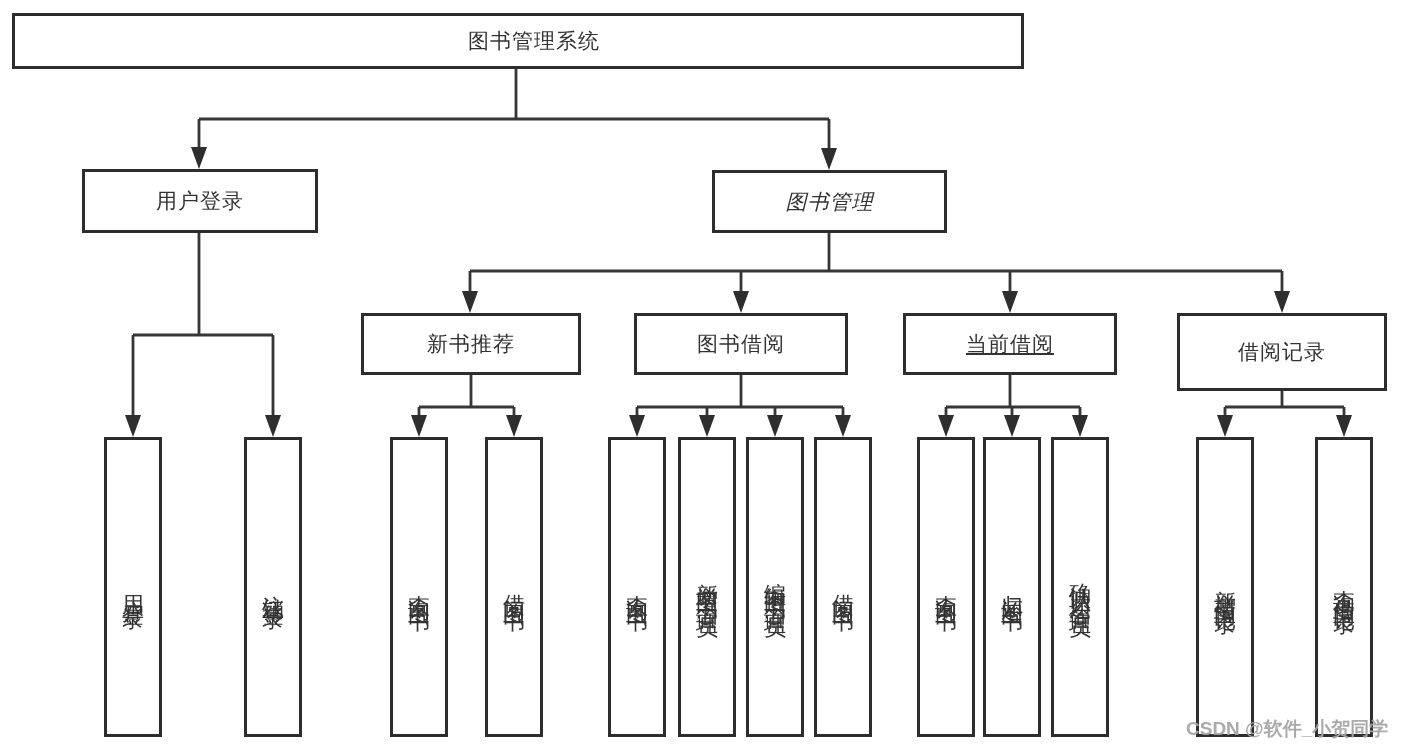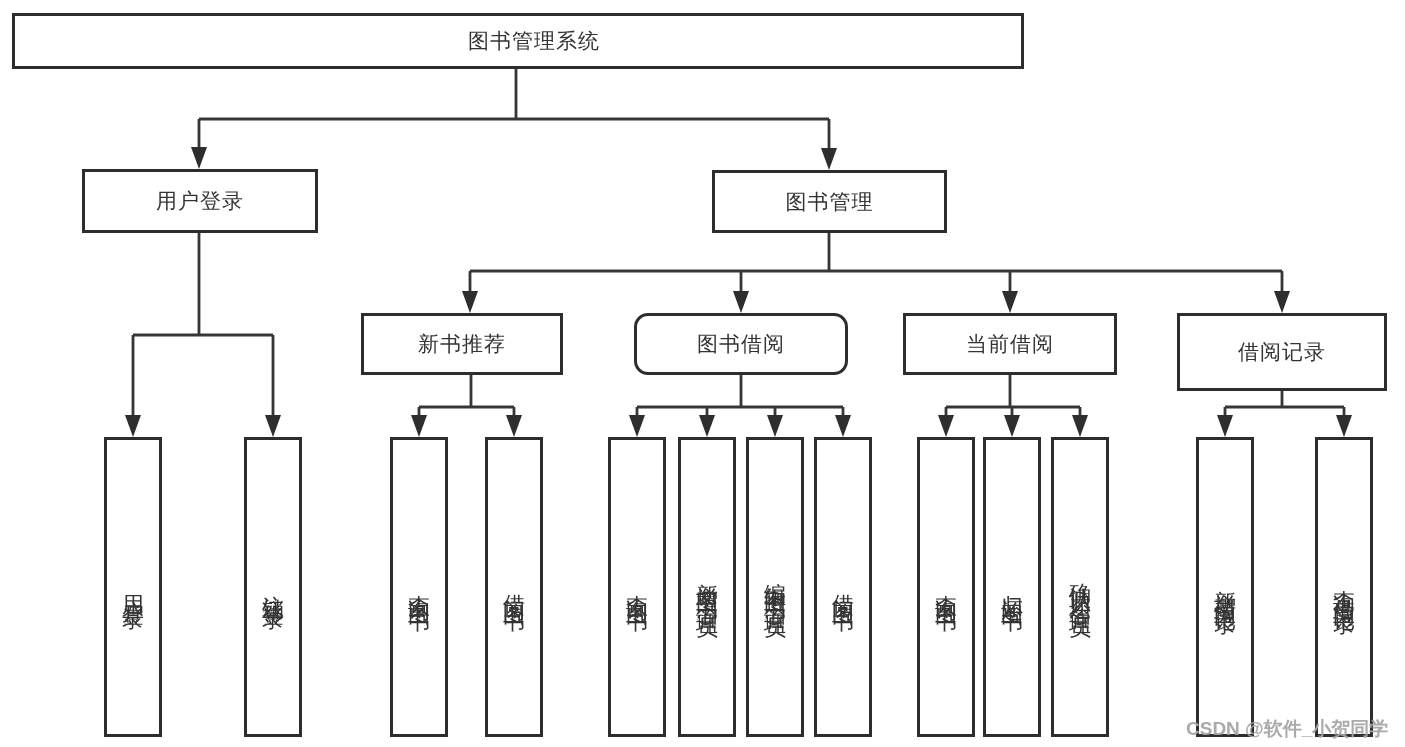--- a/index.html
+++ b/index.html
@@ -98,31 +98,31 @@
     </g>
   </svg>
 
   <div class="node" style="left:12px; top:13px; width:1012px; height:56px;padding-left:32px;">
     <span>图书管理系统</span>
   </div>
 
   <div class="node" style="left:82px; top:169px; width:236px; height:64px;">
     <span>用户登录</span>
   </div>
-  <div class="node" style="left:712px; top:170px; width:235px; height:63px;">
+  <div class="node" style="left:712px; top:170px; width:235px; height:63px;font-style:italic;">
     <span>图书管理</span>
   </div>
 
-  <div class="node" style="left:361px; top:313px; width:202px; height:62px;">
+  <div class="node" style="left:361px; top:313px; width:220px; height:62px;">
     <span>新书推荐</span>
   </div>
-  <div class="node" style="left:634px; top:313px; width:214px; height:62px;border-radius:14px;">
+  <div class="node" style="left:634px; top:313px; width:214px; height:62px;">
     <span>图书借阅</span>
   </div>
-  <div class="node" style="left:903px; top:313px; width:214px; height:62px;">
+  <div class="node" style="left:903px; top:313px; width:214px; height:62px;text-decoration:underline;">
     <span>当前借阅</span>
   </div>
   <div class="node" style="left:1177px; top:313px; width:210px; height:78px;">
     <span>借阅记录</span>
   </div>
 
   <div class="leaf" style="left:104px;">
     <span class="vtext">用户登录</span>
   </div>
   <div class="leaf" style="left:244px;">

